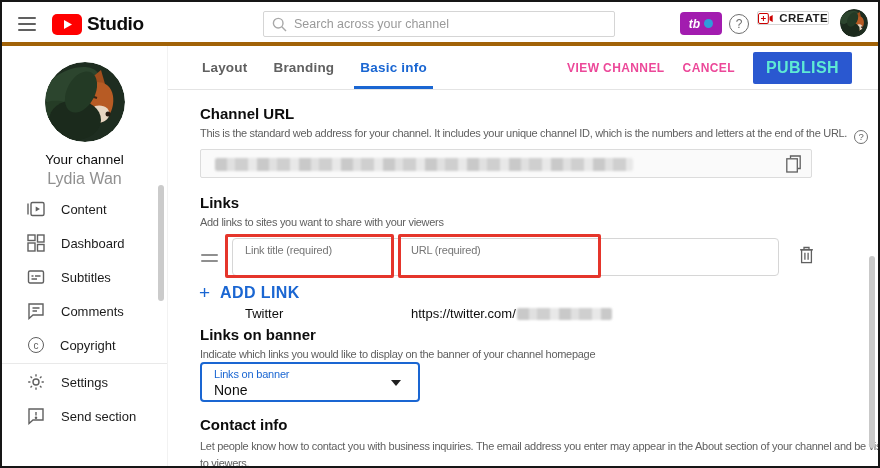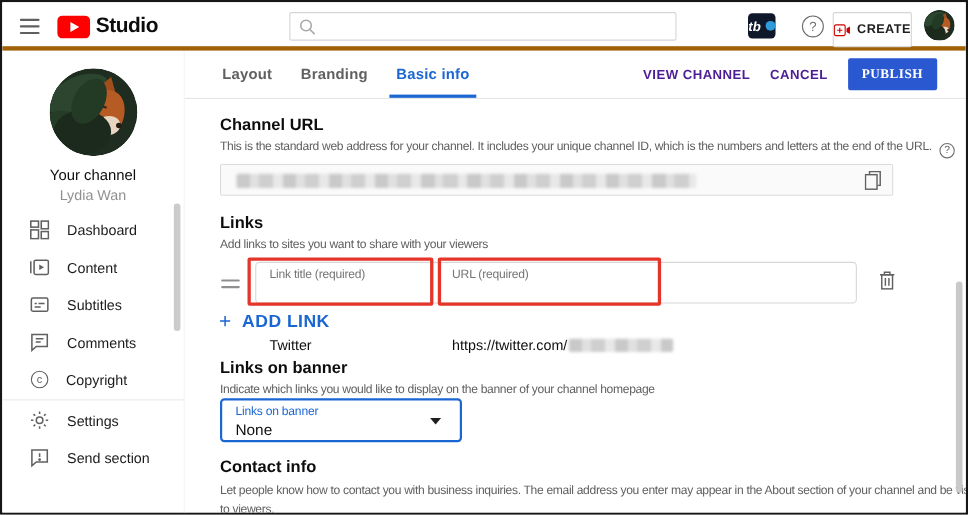--- a/index.html
+++ b/index.html
@@ -8,50 +8,50 @@
 
   
   .topbar { position:absolute; left:0; top:0; right:0; height:44px; background:#fff; border-bottom:4px solid #a16207; z-index:5; }
   .hamburger { position:absolute; left:16px; top:15px; width:18px; height:14px; display:flex; flex-direction:column; justify-content:space-between; cursor:pointer; }
   .hamburger span { display:block; height:2px; background:#606060; border-radius:1px; }
   .logo { position:absolute; left:50px; top:11px; display:flex; align-items:center; gap:5px; }
   .logo-text { font-size:19px; font-weight:bold; color:#0d0d0d; letter-spacing:-0.4px; }
   .search { position:absolute; left:261px; top:9px; width:352px; height:26px; border:1px solid #d5d5d5; border-radius:2px; display:flex; align-items:center; padding:0 8px; gap:7px; background:#fff; }
   .search input { border:none; outline:none; flex:1; font-size:12.5px; color:#333; font-family:inherit; background:transparent; }
   .search input::placeholder { color:#9a9a9a; }
-  .tb-badge { position:absolute; left:678px; top:10px; width:25px; height:23px; background:#0f172a; border-radius:4px; display:flex; align-items:center; justify-content:center; gap:4px; cursor:pointer;text-align:right; }
+  .tb-badge { position:absolute; left:678px; top:10px; width:42px; height:23px; background:#a21caf; border-radius:4px; display:flex; align-items:center; justify-content:center; gap:4px; cursor:pointer;text-align:right; }
   .tb-label { color:#fff; font-size:12px; font-weight:bold; font-style:italic; }
   .tb-dot { width:9px; height:9px; border-radius:50%; background:#2f9bdb; }
   .help-btn { position:absolute; left:727px; top:12px; width:20px; height:20px; border:1.4px solid #6e6e6e; border-radius:50%; color:#6e6e6e; font-size:12px; display:flex; align-items:center; justify-content:center; cursor:pointer; }
-  .create-btn { position:absolute; left:755px; top:9px; width:72px; height:32px; border:1px solid #d5d5d5; border-radius:2px; background:#fff; display:flex; align-items:center; justify-content:center; gap:6px; cursor:pointer; }
+  .create-btn { position:absolute; left:755px; top:9px; width:72px; height:14px; border:1px solid #d5d5d5; border-radius:2px; background:#fff; display:flex; align-items:center; justify-content:center; gap:6px; cursor:pointer; }
   .create-label { font-size:11.5px; font-weight:bold; color:#1f1f1f; letter-spacing:0.4px; }
   .topbar-avatar { position:absolute; left:838px; top:7px; width:28px; height:28px; border-radius:50%; overflow:hidden; cursor:pointer; }
 
   
   .sidebar { position:absolute; left:0; top:44px; bottom:0; width:166px; background:#fff; border-right:1px solid #f2f2f2; }
   .channel-avatar { position:absolute; left:43px; top:16px; width:80px; height:80px; border-radius:50%; overflow:hidden; }
   .channel-title { position:absolute; left:0; right:0; top:106px; text-align:center; font-size:13.5px; color:#0d0d0d; }
-  .channel-owner { position:absolute; left:0; right:0; top:124px; text-align:center; font-size:13px; color:#909090; }
+  .channel-owner { position:absolute; left:0; right:0; top:124px; text-align:center; font-size:16px; color:#909090; }
   .menu { position:absolute; left:0; right:0; top:146px; }
   .menu-item { height:34px; display:flex; align-items:center; padding-left:25px; gap:16px; font-size:13px; color:#1b1b1b; cursor:pointer; }
   .menu-item svg { flex:0 0 auto; }
   .menu-divider { height:1px; background:#e9e9e9; margin:1px 0; }
   .icon-copyright { width:16px; height:16px; border:1.4px solid #606060; border-radius:50%; color:#606060; font-size:10px; display:flex; align-items:center; justify-content:center; margin-left:1px; }
   .side-scroll { position:absolute; right:3px; top:139px; width:6px; height:116px; border-radius:3px; background:#cbcbcb; cursor:grab; }
 
   
   .main { position:absolute; left:166px; top:44px; right:0; bottom:0; background:#fff; }
   .tabs { position:absolute; left:34px; top:0; height:43px; display:flex; gap:26px; }
   .tab { position:relative; display:flex; align-items:center; font-size:13.5px; font-weight:bold; color:#606060; letter-spacing:0.2px; cursor:pointer; }
   .tab.active { color:#1a66d2; }
   .tab.active::after { content:''; position:absolute; left:-6px; right:-6px; bottom:0; height:3px; background:#1a66d2; }
   .tabs-divider { position:absolute; left:0; right:0; top:43px; height:1px; background:#e4e4e4; }
   .actions { position:absolute; right:26px; top:0; height:43px; display:flex; align-items:center; gap:18px; }
-  .link-btn { font-size:12px; font-weight:bold; color:#4c1d95; letter-spacing:0.4px; cursor:pointer; }
-  .publish-btn { background:#2a58d0; color:#ffffff; font-size:12px; font-weight:bold; letter-spacing:0.4px; border:none; border-radius:2px; padding:7px 13px; cursor:pointer; font-family:Liberation Serif, serif; }
+  .link-btn { font-size:12px; font-weight:bold; color:#ec4899; letter-spacing:0.4px; cursor:pointer; }
+  .publish-btn { background:#2a58d0; color:#5eead4; font-size:16px; font-weight:bold; letter-spacing:0.4px; border:none; border-radius:2px; padding:7px 13px; cursor:pointer; font-family:Liberation Sans, sans-serif; }
 
   .sec-title { position:absolute; left:32px; font-size:15px; font-weight:bold; color:#0d0d0d; }
   .sec-desc { position:absolute; left:32px; font-size:11px; letter-spacing:-0.3px; color:#606060; white-space:nowrap;text-align:right; }
 
   .url-box { position:absolute; left:32px; top:103px; width:612px; height:29px; background:#fafafa; border:1px solid #dcdcdc; border-radius:2px; }
   .redacted { display:inline-block; border-radius:2px; background:repeating-linear-gradient(90deg,#c9c9c9 0 12px,#e0e0e0 12px 20px,#cfcfcf 20px 33px,#e8e8e8 33px 42px); filter:blur(1.3px); }
   .url-redacted { position:absolute; left:14px; top:8px; width:418px; height:13px; }
   .copy-ic { position:absolute; right:10px; top:5px; cursor:pointer; }
   .help-inline { display:inline-flex; width:14px; height:14px; border:1.2px solid #707070; border-radius:50%; color:#606060; font-size:9.5px; align-items:center; justify-content:center; vertical-align:-3px; margin-left:7px; letter-spacing:0; }
 
@@ -95,20 +95,21 @@
         <path d="M12 6 L20 10.5 L12 15 Z" fill="#fff"></path>
       </svg>
       <span class="logo-text">Studio</span>
     </div>
 
     <div class="search">
       <svg width="15" height="15" viewBox="0 0 15 15" fill="none" stroke="#a8a8a8" stroke-width="1.4">
         <circle cx="6.2" cy="6.2" r="4.8"></circle>
           <path d="M9.8 9.8 L14 14"></path>
       </svg>
+      <input type="text" placeholder="Search across your channel" style="">
     </div>
 
     <div class="tb-badge">
       <span class="tb-label">tb</span>
       <span class="tb-dot"></span>
     </div>
 
     <div class="help-btn">
         <span>?</span>
       </div>
@@ -164,34 +165,34 @@
           <ellipse cx="36" cy="30" rx="14" ry="22" fill="#233a25" transform="rotate(28 36 30)"></ellipse>
         </g>
       </svg>
     </div>
     <div class="channel-title">Your channel</div>
     <div class="channel-owner">Lydia Wan</div>
 
     <div class="menu">
       <div class="menu-item">
         <svg width="18" height="18" viewBox="0 0 18 18" fill="none" stroke="#606060" stroke-width="1.4">
+          <path d="M1 3.5 V14.5"></path>
+            <rect x="4" y="2.5" width="13" height="13" rx="1.5"></rect>
+          <path d="M8.7 6.5 L13 9 L8.7 11.5 Z" fill="#606060" stroke="none"></path>
+        </svg>
+        <span>Content</span>
+      </div>
+      <div class="menu-item">
+        <svg width="18" height="18" viewBox="0 0 18 18" fill="none" stroke="#606060" stroke-width="1.4">
           <rect x="1" y="1" width="7" height="5.5"></rect>
             <rect x="10.5" y="1" width="6.5" height="7"></rect>
           <rect x="1" y="9" width="7" height="8"></rect>
             <rect x="10.5" y="10.5" width="6.5" height="6.5"></rect>
         </svg>
         <span>Dashboard</span>
-      </div>
-      <div class="menu-item">
-        <svg width="18" height="18" viewBox="0 0 18 18" fill="none" stroke="#606060" stroke-width="1.4">
-          <path d="M1 3.5 V14.5"></path>
-            <rect x="4" y="2.5" width="13" height="13" rx="1.5"></rect>
-          <path d="M8.7 6.5 L13 9 L8.7 11.5 Z" fill="#606060" stroke="none"></path>
-        </svg>
-        <span>Content</span>
       </div>
       <div class="menu-item">
         <svg width="18" height="18" viewBox="0 0 18 18" fill="none" stroke="#606060" stroke-width="1.4">
           <rect x="1.5" y="3" width="15" height="12" rx="1.5"></rect>
           <path d="M4.5 8 H6.5 M8 8 H13.5 M4.5 11 H10"></path>
         </svg>
         <span>Subtitles</span>
       </div>
       <div class="menu-item">
         <svg width="18" height="18" viewBox="0 0 18 18" fill="none" stroke="#606060" stroke-width="1.4">

